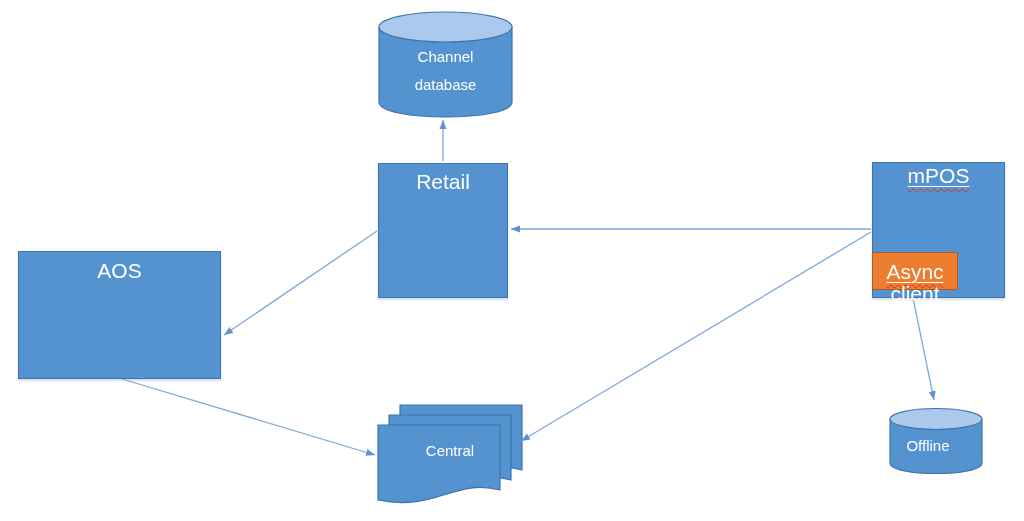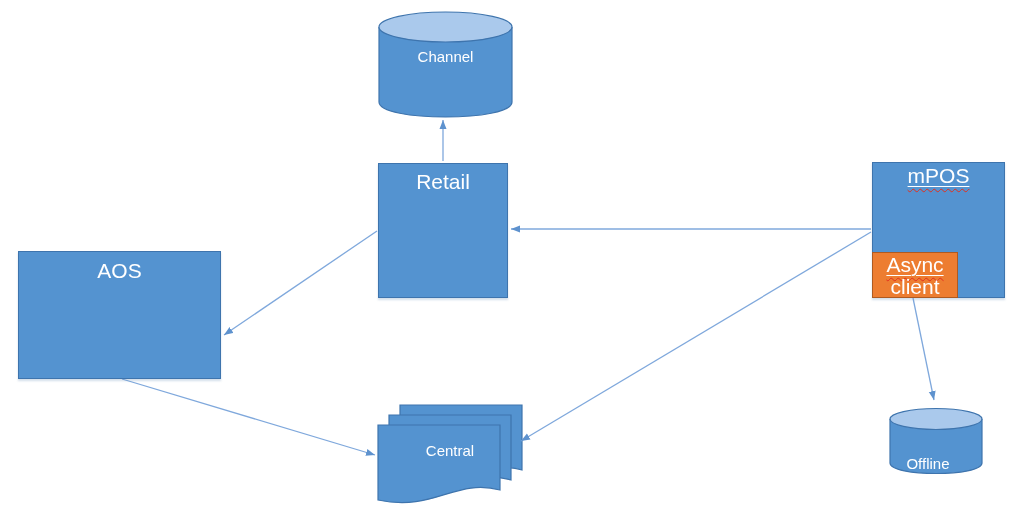--- a/index.html
+++ b/index.html
@@ -108,32 +108,33 @@
   <div class="node" style="left:378px;top:163px;width:130px;height:135px;padding-top:5px;">
     <span class="line">Retail</span>
   </div>
 
   <div class="node" style="left:872px;top:162px;width:133px;height:136px;">
     <span class="line">
       <span class="spell"><span class="u">mPOS</span></span>
     </span>
   </div>
 
-  <div class="node accent lh22" style="left:872px;top:252px;width:86px;height:46px;padding-top:1px;">
+  <div class="node accent lh22" style="left:872px;top:252px;width:86px;height:38px;padding-top:8px;">
     <span class="line">
       <span class="spell"><span class="u">Async</span></span>
     </span>
     <span class="line">client</span>
   </div>
 
   <div class="shape-label lh28" style="left:379px;top:43px;width:133px;">
     <span class="line">Channel</span>
+    <span class="line">database</span>
   </div>
 
   <div class="shape-label lh28" style="left:378px;top:437px;width:144px;">
     <span class="line">Central</span>
   </div>
 
-  <div class="shape-label lh26" style="left:890px;top:433px;width:76px;margin-top:18px;">
+  <div class="shape-label lh26" style="left:890px;top:433px;width:76px;">
     <span class="line">Offline</span>
   </div>
 
 </div>
 
 </body></html>

